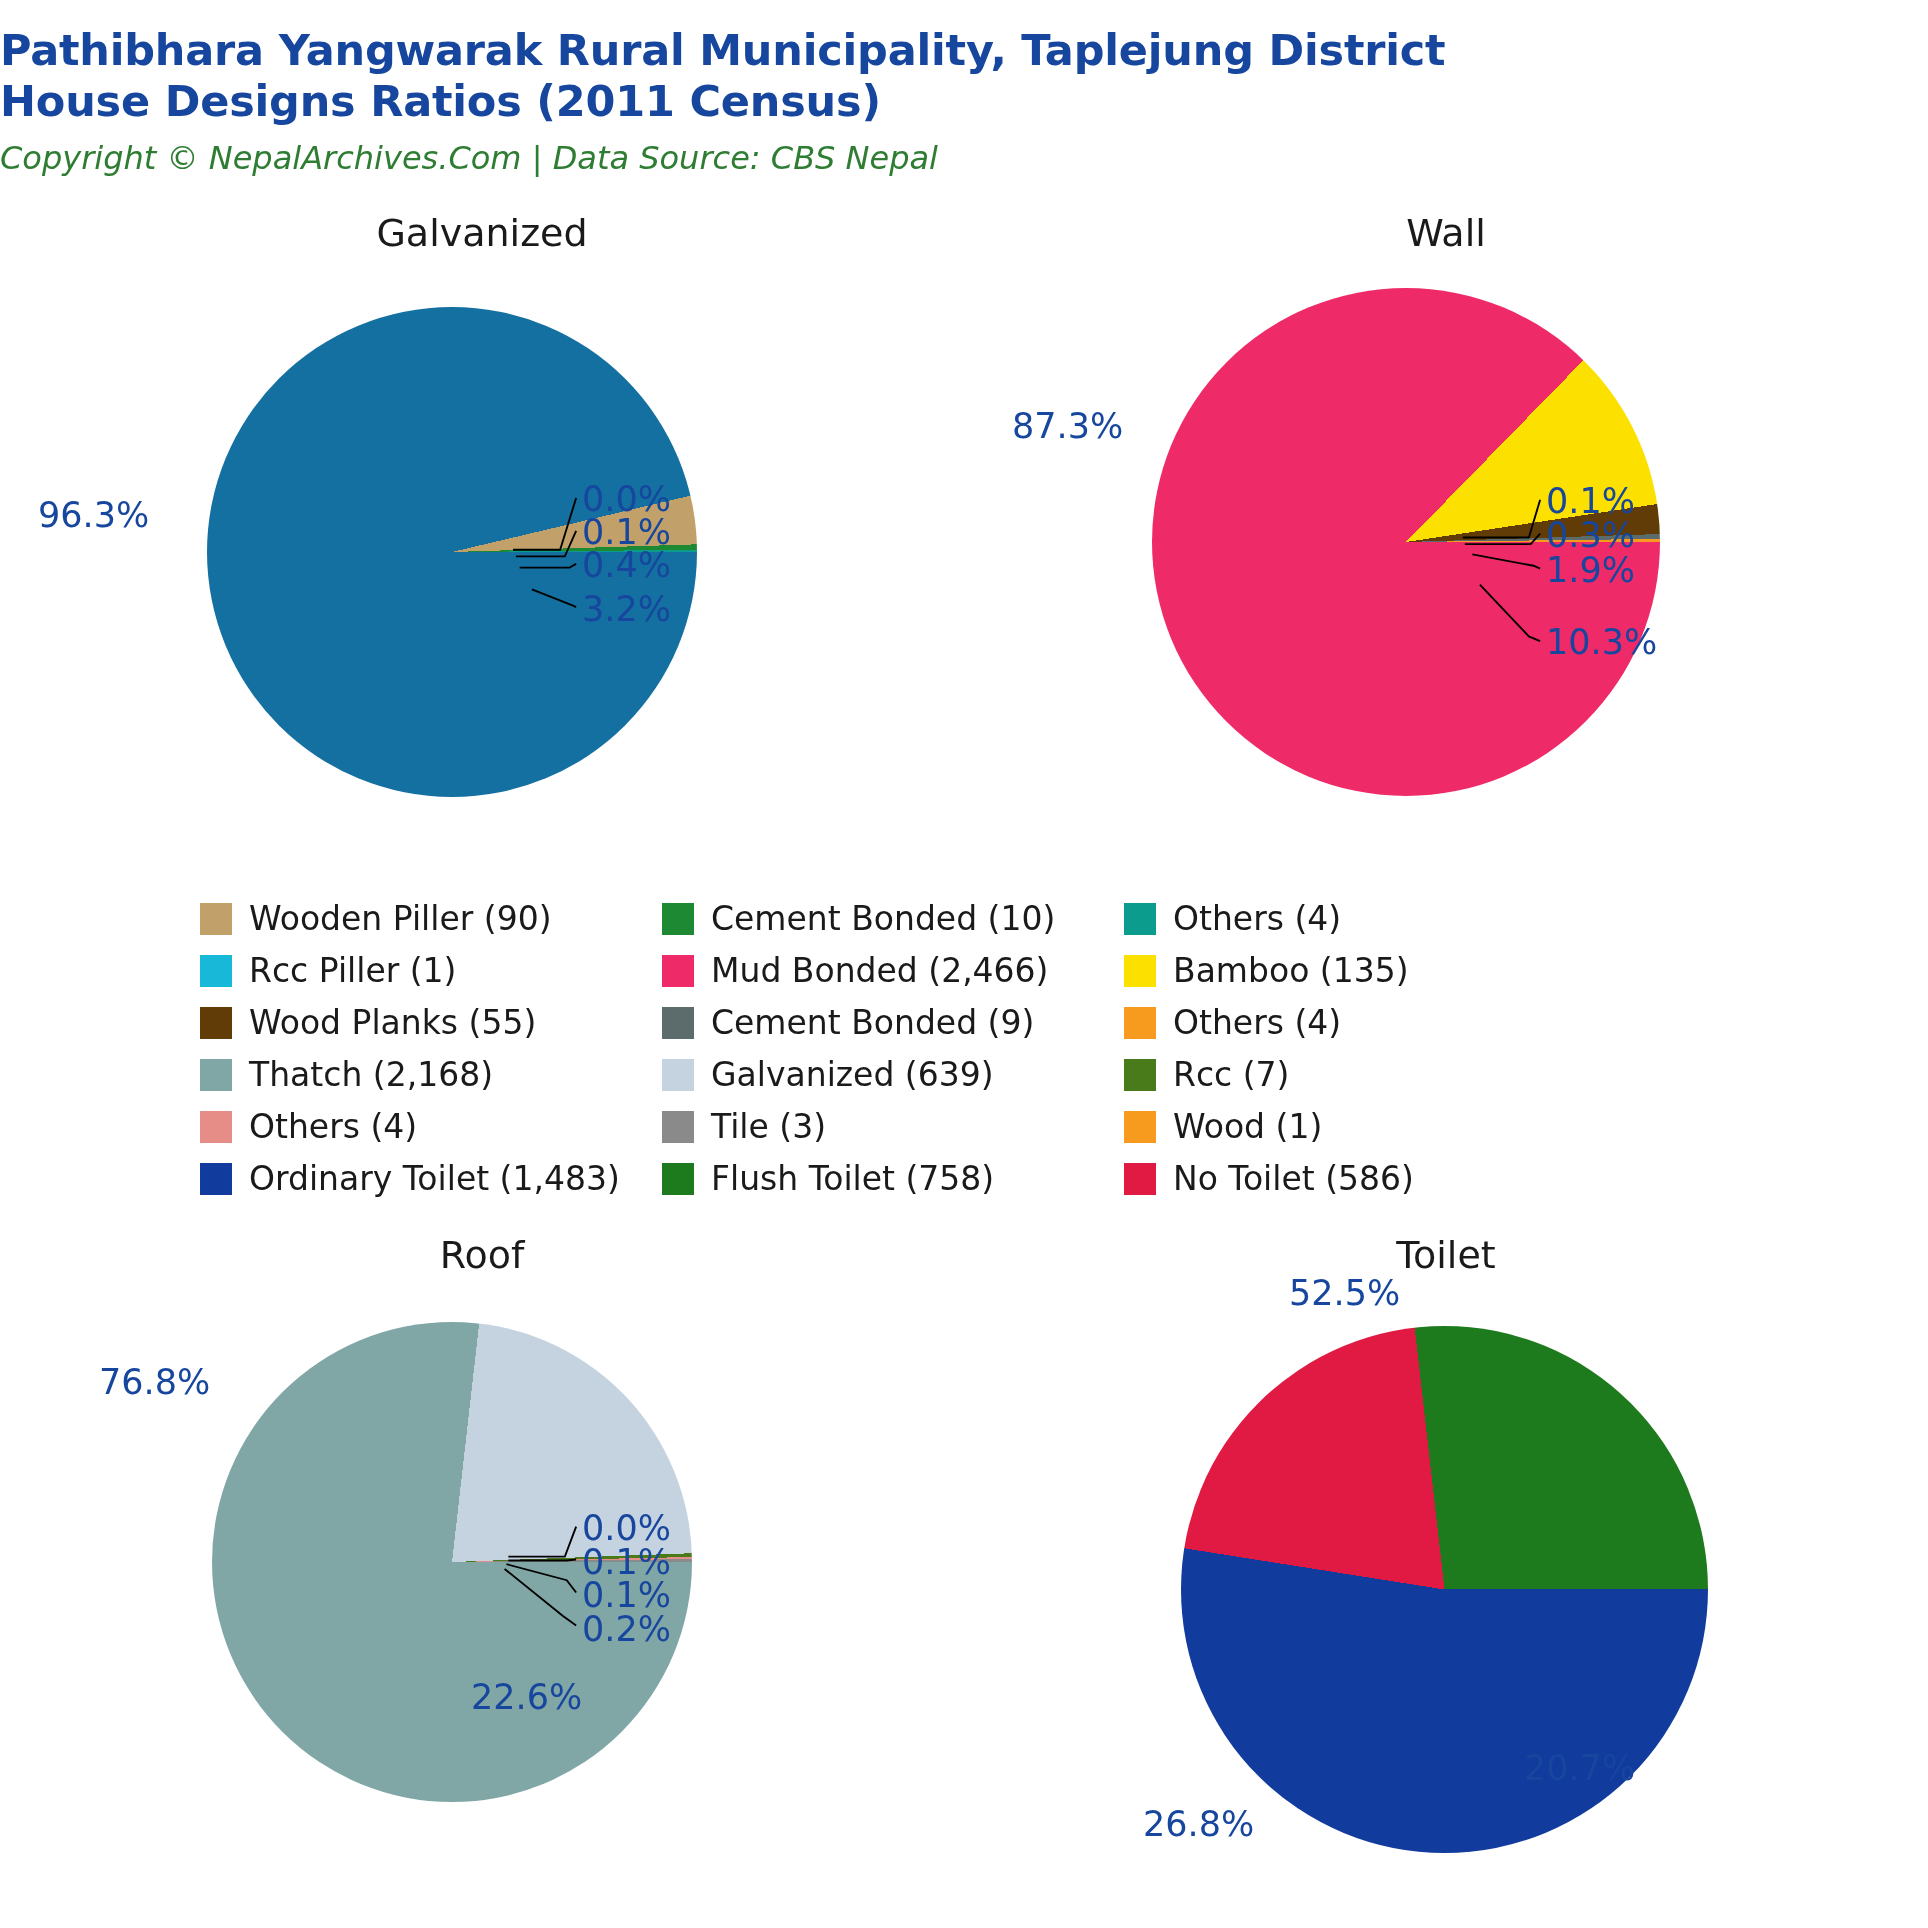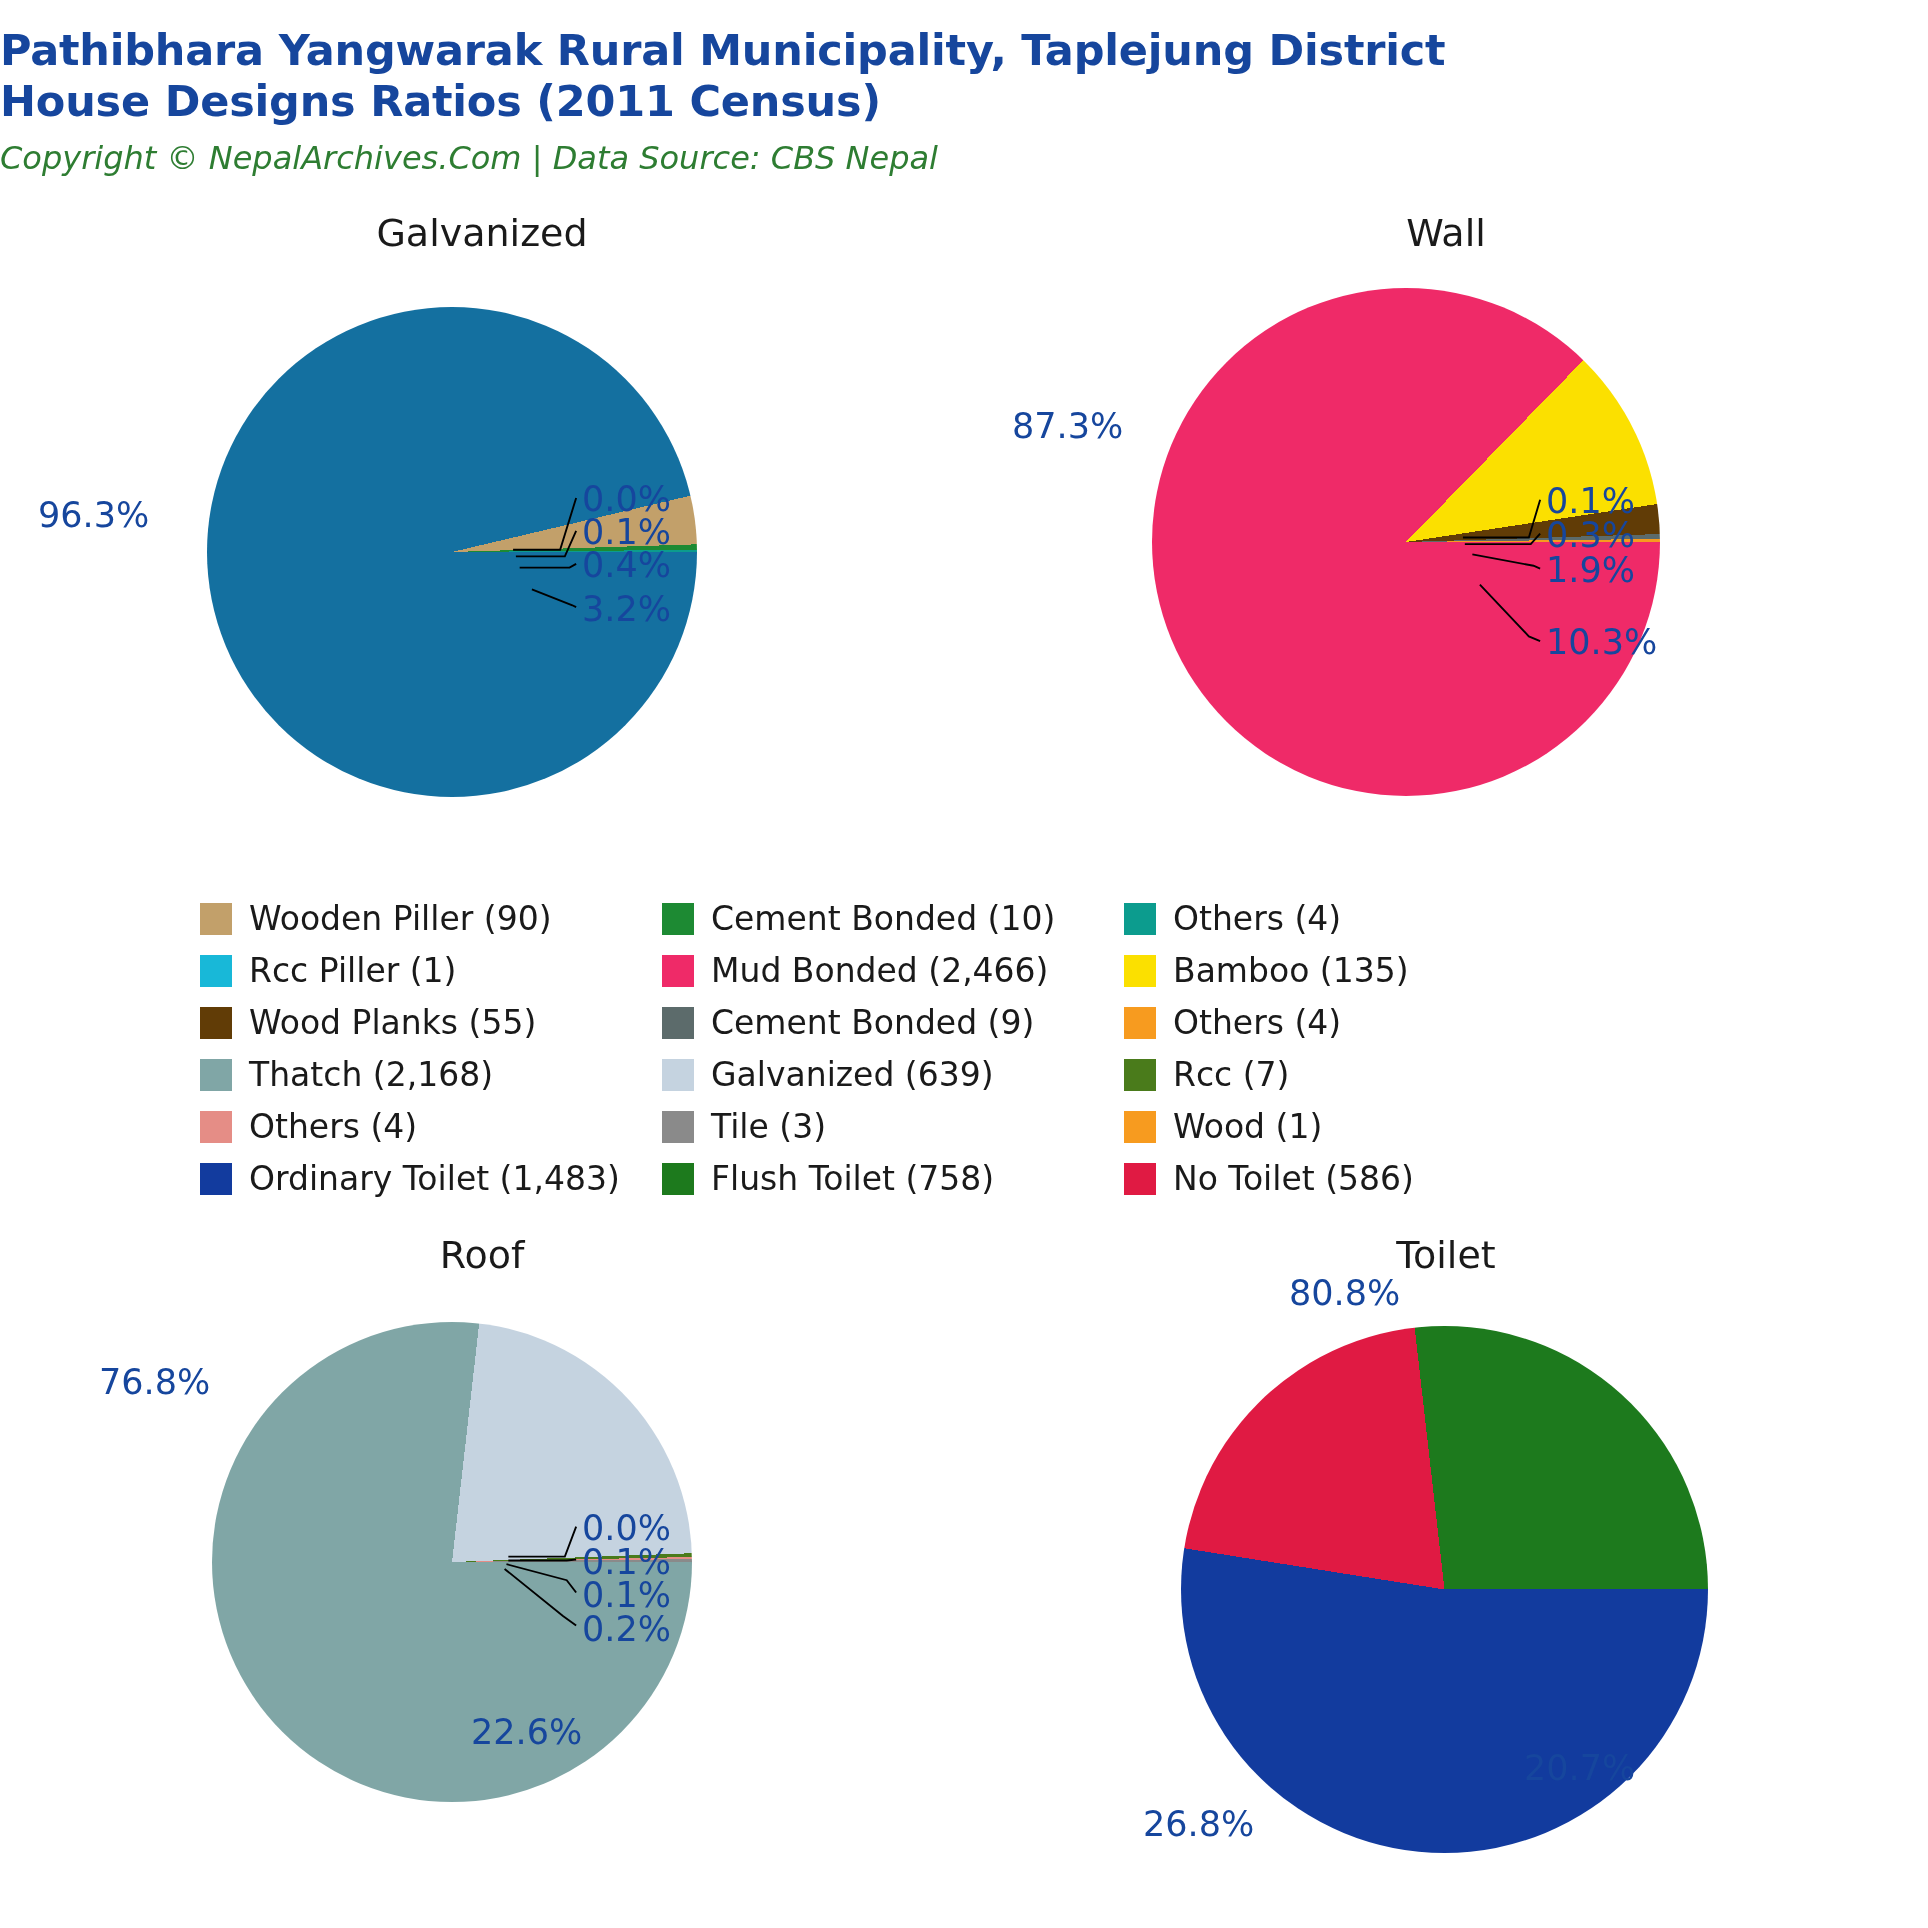--- a/index.html
+++ b/index.html
@@ -243,30 +243,30 @@
       <polyline points="540,297 600,297 612,265" fill="none" stroke="#000" stroke-width="2"></polyline>
       <polyline points="540,301 602,301 612,300" fill="none" stroke="#000" stroke-width="2"></polyline>
       <polyline points="538,305 602,322 612,335" fill="none" stroke="#000" stroke-width="2"></polyline>
       <polyline points="536,310 598,360 612,370" fill="none" stroke="#000" stroke-width="2"></polyline>
     </svg>
     <div class="pct" style="left:99px; top:85px;">76.8%</div>
     <div class="pct" style="left:582px; top:231px;">0.0%</div>
     <div class="pct" style="left:582px; top:265px;">0.1%</div>
     <div class="pct" style="left:582px; top:298px;">0.1%</div>
     <div class="pct" style="left:582px; top:332px;">0.2%</div>
-    <div class="pct" style="left:471px; top:400px;margin-top:35px;">22.6%</div>
+    <div class="pct" style="left:471px; top:400px;">22.6%</div>
   </div>
 </div>
 
 <div class="quad" style="left:964px; top:1224px;">
   <div class="quad-title">Toilet</div>
   <div class="pie-wrap">
     <div class="pie" style="left:217px; top:49px; width:527px; height:527px;
          background: conic-gradient(from 90deg,
             #123b9e 0deg 189.0deg,
             #e01a43 189.0deg 263.5deg,
             #1d7a1d 263.5deg 360deg);"></div>
-    <div class="pct" style="left:325px; top:-4.7px;">80.8%</div>
+    <div class="pct" style="left:325px; top:-4.7px;">52.5%</div>
     <div class="pct" style="left:179px; top:527px;">26.8%</div>
     <div class="pct" style="left:560px; top:471px;">20.7%</div>
   </div>
 </div>
 
 
 </body></html>

